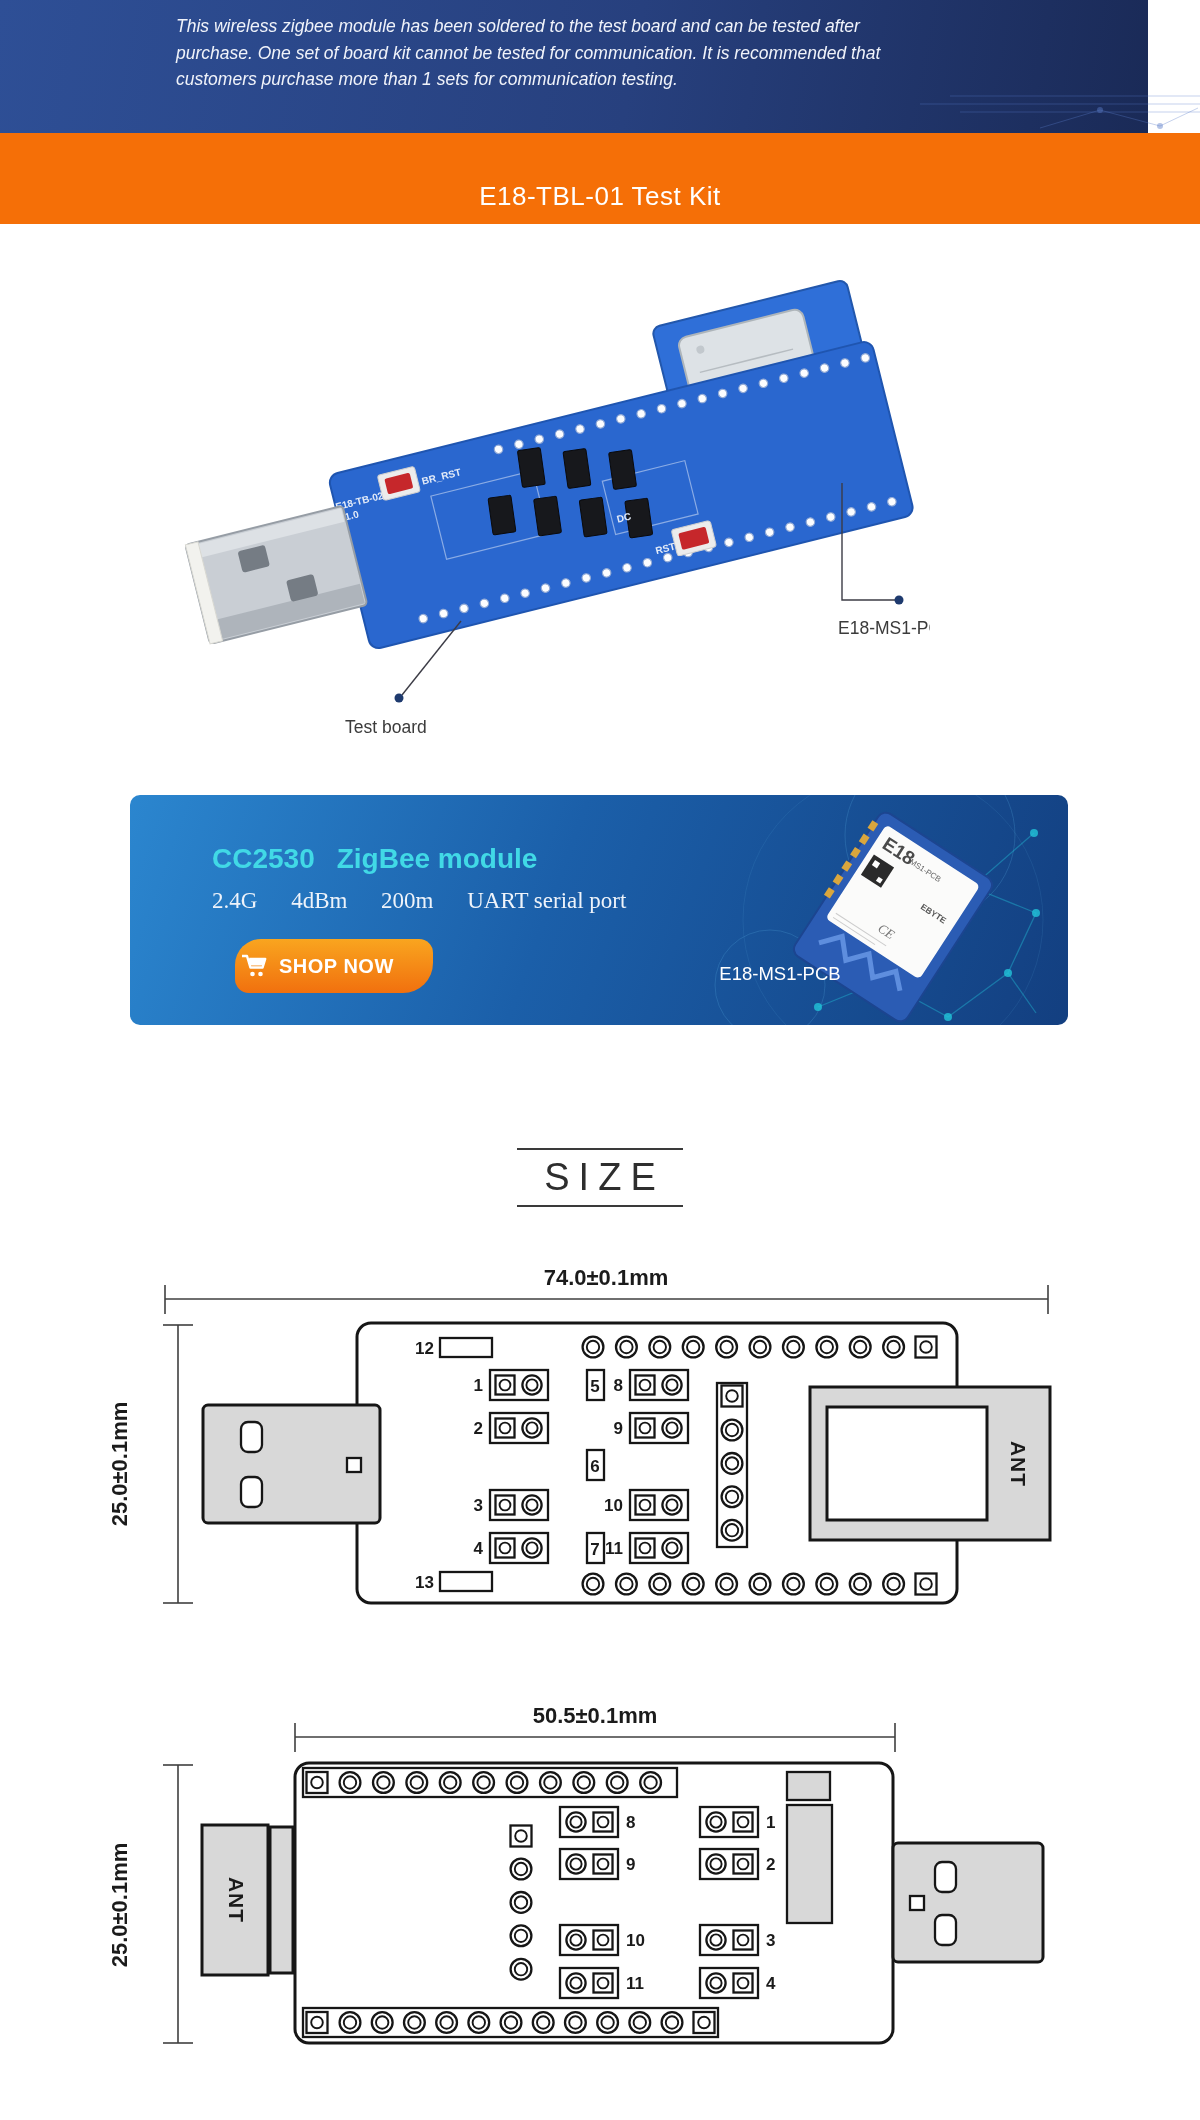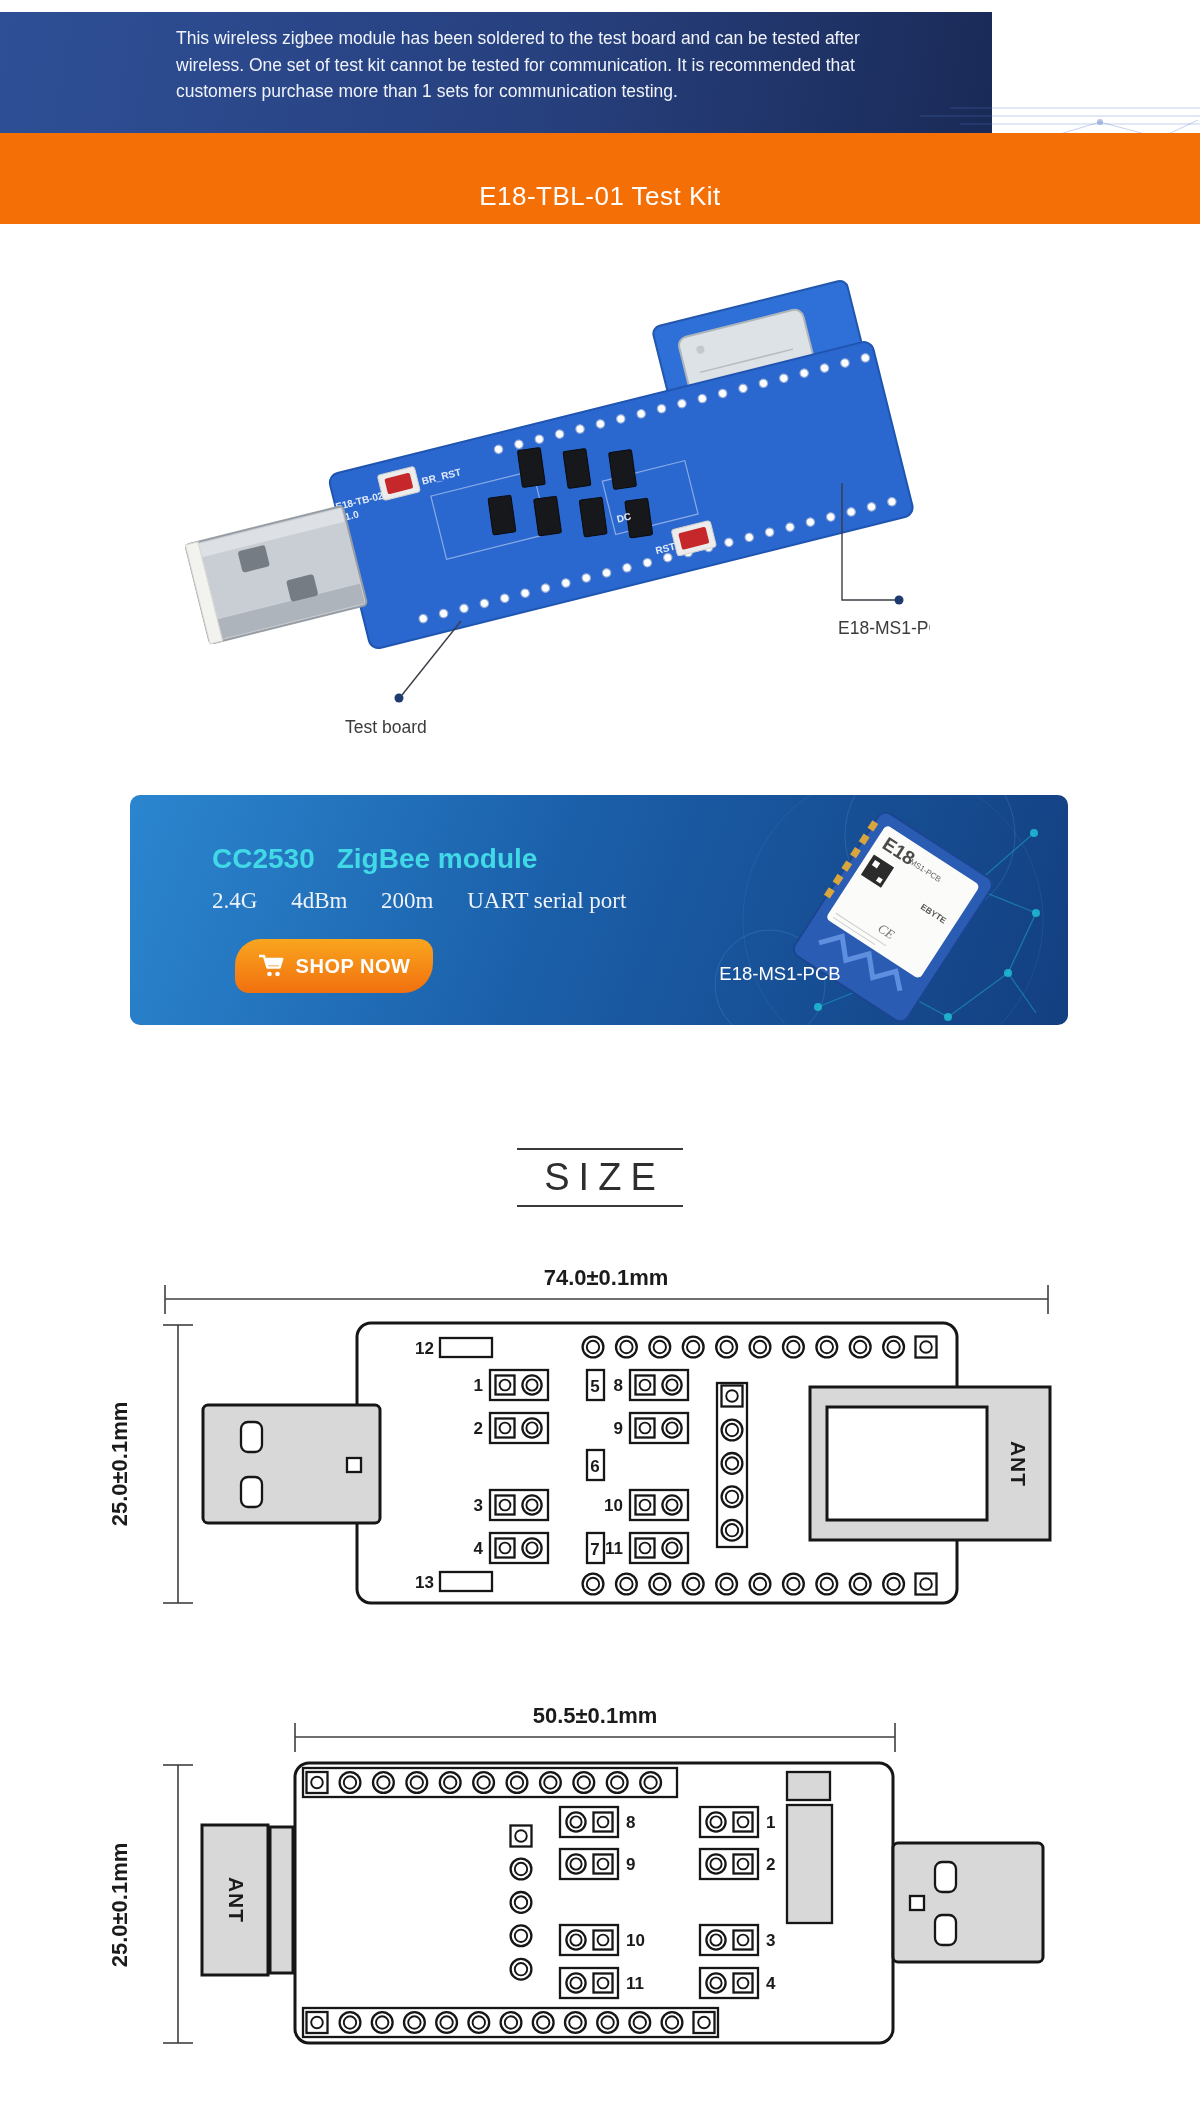--- a/index.html
+++ b/index.html
@@ -1,21 +1,21 @@
 <!DOCTYPE html>
 <html><head>
 <meta charset="utf-8">
 <style>
   html,body{margin:0;padding:0;background:#fff;}
   .page{position:relative;width:1200px;height:2120px;background:#fff;overflow:hidden;
         font-family:"Liberation Sans",sans-serif;}
 
   
-  .notice{position:absolute;left:0;top:12px;width:992px;height:133px;
-          background:linear-gradient(100deg,#2e4f96 0%,#27407e 55%,#1a2a57 100%);}
+  .notice{position:absolute;left:0;top:0;width:1148px;height:133px;
+          background:linear-gradient(100deg,#2e4f96 0%,#27407e 55%,#1a2a57 100%);font-style:italic;}
   .notice .txt{position:absolute;left:176px;top:13px;width:840px;
                color:#f0f3fa;font-size:17.5px;line-height:26.5px;}
   .notice .txt span{display:block;}
 
   
   .title-banner{position:absolute;left:0;top:133px;width:1200px;height:91px;background:#f56f07;}
   .title-banner .t{position:absolute;top:48px;left:0;width:100%;text-align:center;
                    color:#ffffff;font-size:26px;letter-spacing:.5px;}
 
   
@@ -26,21 +26,21 @@
   
   .promo{position:absolute;left:130px;top:795px;width:938px;height:230px;border-radius:10px;
          overflow:hidden;background:linear-gradient(110deg,#2b86cf 0%,#1b5fa9 45%,#133f80 100%);}
   .promo-bg{position:absolute;left:0;top:0;}
   .promo-title{position:absolute;left:82px;top:48px;font-size:28px;font-weight:700;color:#41d9e6;}
   .promo-title .gap{display:inline-block;width:22px;}
   .promo-specs{position:absolute;left:82px;top:93px;font-size:23px;color:#eef3fa;font-family:Liberation Serif, serif;}
   .promo-specs span{margin-right:28px;}
   .shop-btn{position:absolute;left:105px;top:144px;width:198px;height:54px;border:none;cursor:pointer;
             background:linear-gradient(180deg,#f9a51f 0%,#f1700e 100%);
-            border-radius:26px 14px 30px 14px;display:flex;align-items:center;justify-content:center;
+            border-radius:26px 14px 30px 14px;display:flex;align-items:center;justify-content:flex-start;
             gap:11px;color:#fff;font-size:20px;font-weight:700;letter-spacing:.5px;
             font-family:"Liberation Sans",sans-serif;}
   .promo-module-label{position:absolute;left:565px;top:168px;width:170px;text-align:center;
                       color:#fff;font-size:18.5px;}
 
   
   .size-block{position:absolute;left:0;top:1148px;width:1200px;display:flex;
               flex-direction:column;align-items:center;}
   .size-line{width:166px;height:2px;background:#3a3a3a;}
   .size-text{font-size:38px;letter-spacing:9px;padding-left:9px;color:#2e2e2e;margin:6px 0;}
@@ -69,21 +69,21 @@
         <line x1="960" y1="112" x2="1200" y2="112"></line>
         <polyline points="1040,128 1100,110 1160,126 1198,108"></polyline>
       </g>
       <g fill="#5a7cc8" fill-opacity="0.45">
         <circle cx="1100" cy="110" r="3"></circle>
           <circle cx="1160" cy="126" r="3"></circle>
       </g>
     </svg>
     <div class="txt">
       <span>This wireless zigbee module has been soldered to the test board and can be tested after</span>
-      <span>wireless. One set of test kit cannot be tested for communication. It is recommended that</span>
+      <span>purchase. One set of board kit cannot be tested for communication. It is recommended that</span>
       <span>customers purchase more than 1 sets for communication testing.</span>
     </div>
   </div>
 
   <div class="title-banner">
     <div class="t">E18-TBL-01 Test Kit</div>
   </div>
 
   <svg class="photo-svg" width="760" height="500" viewBox="0 0 760 500">
     <g transform="translate(50,0) rotate(-14 360 240)">

